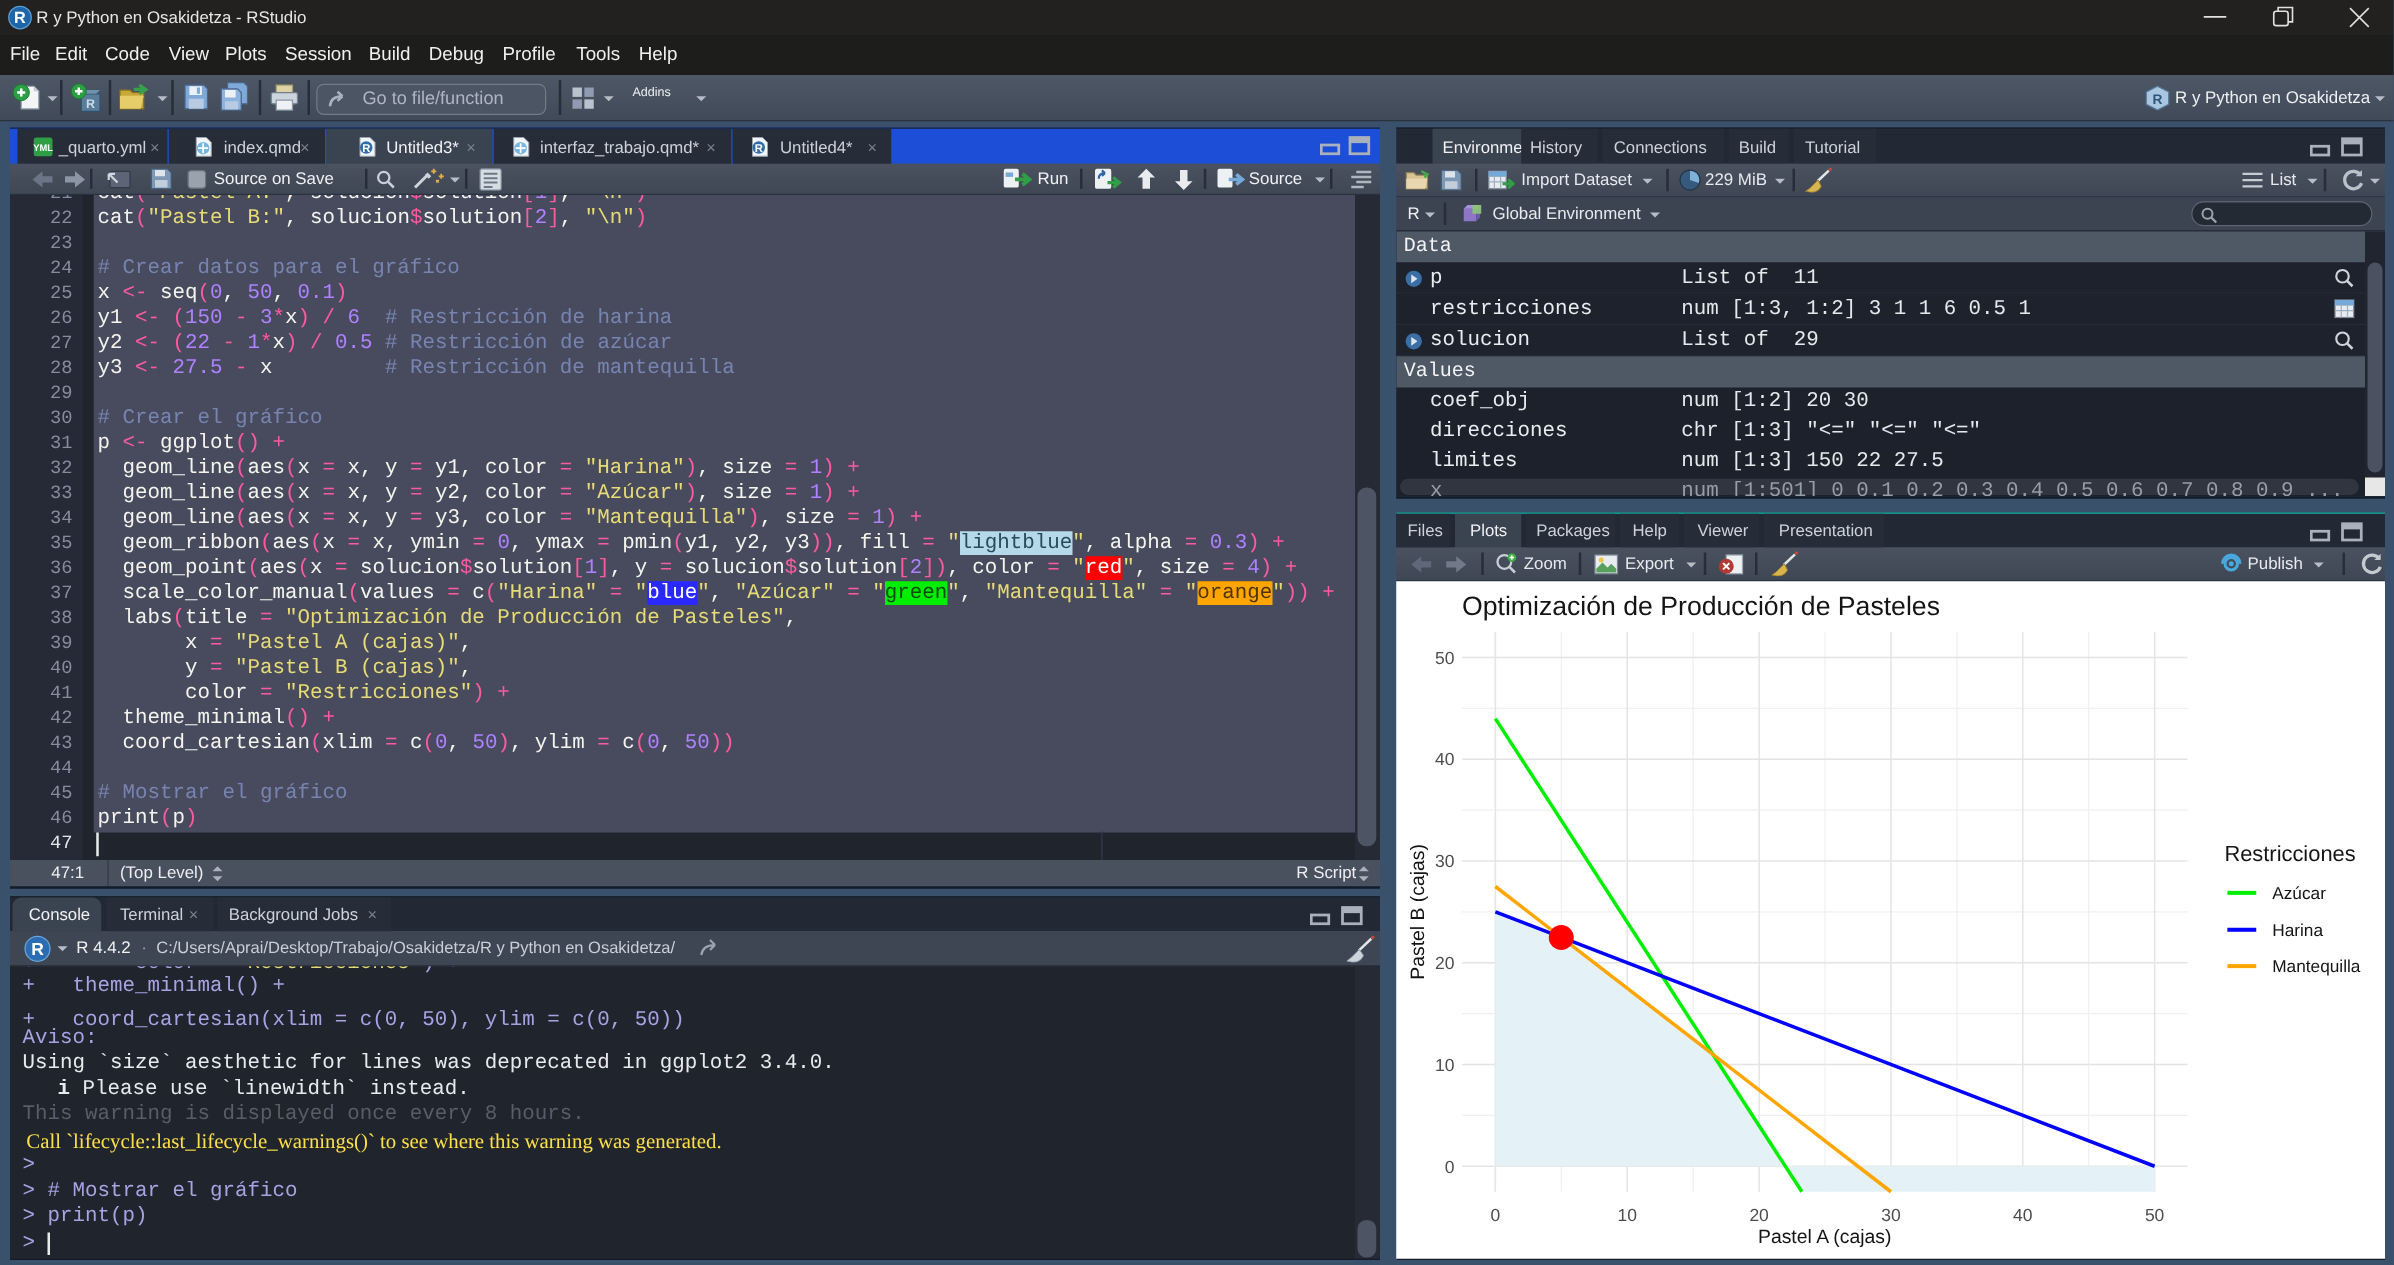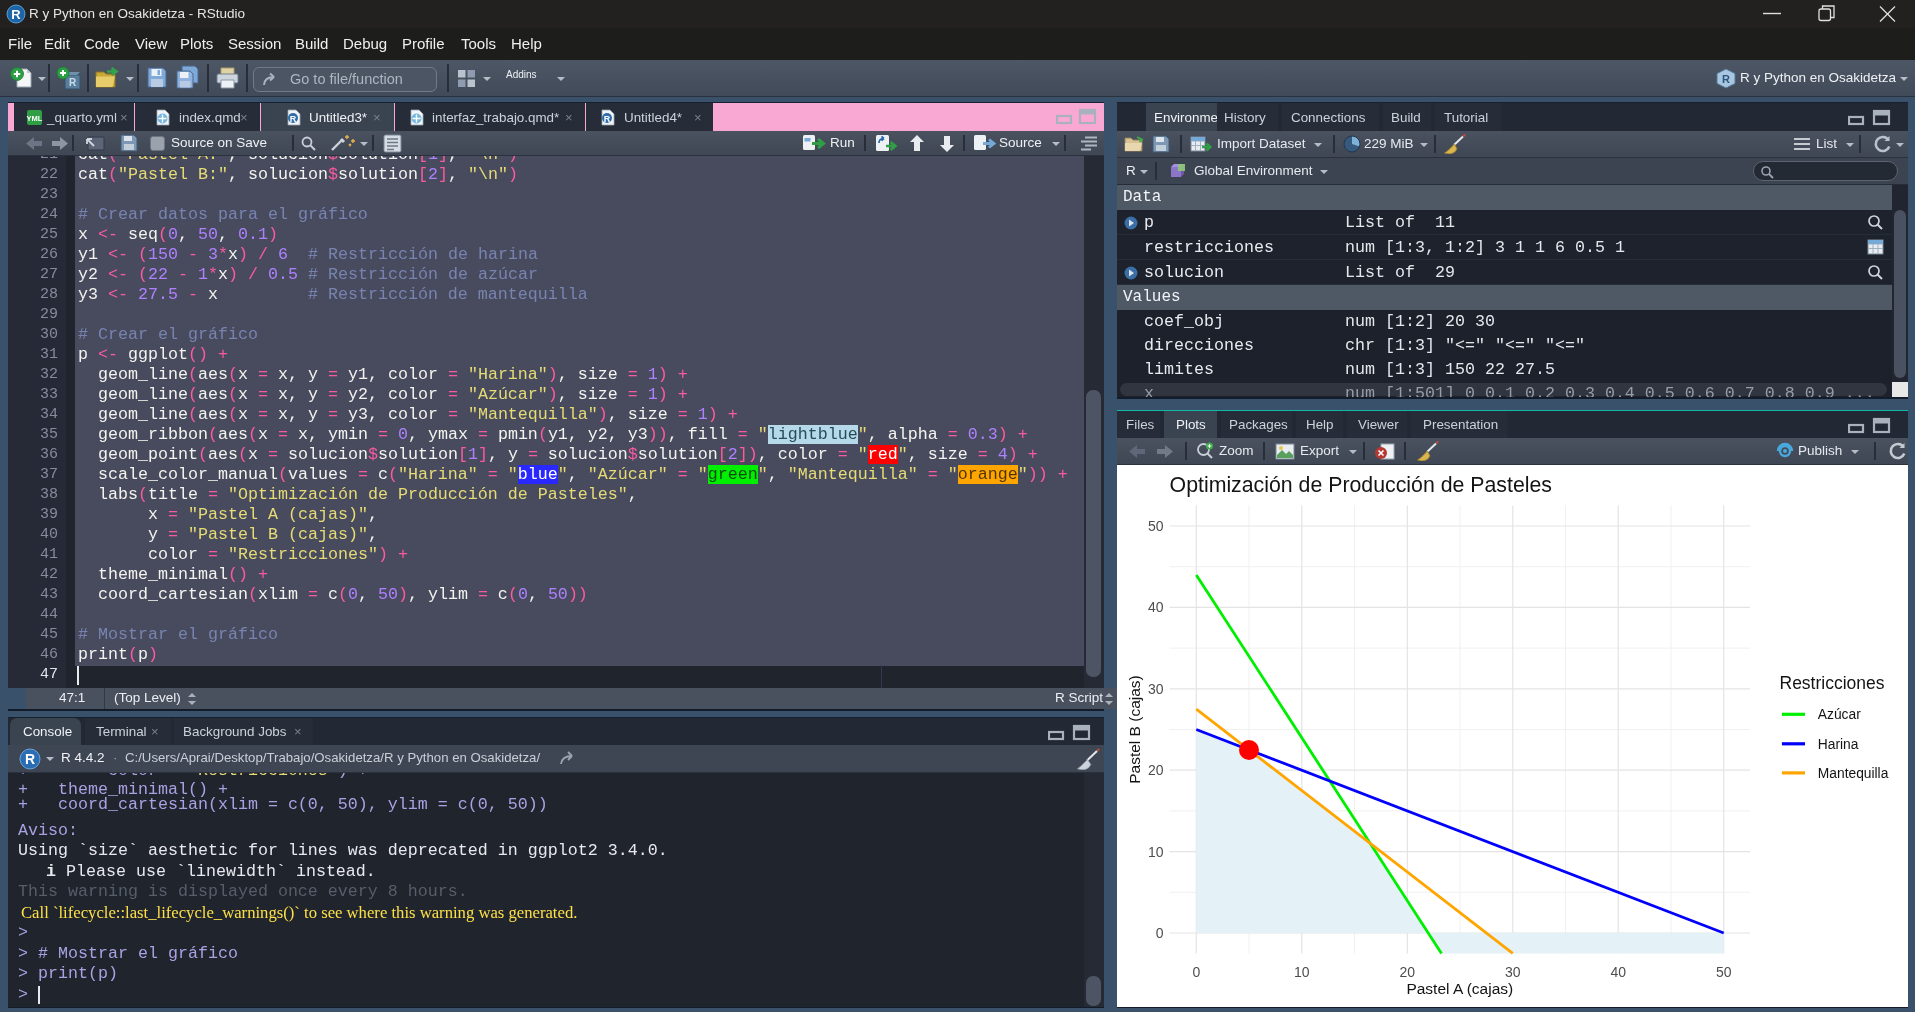--- a/index.html
+++ b/index.html
@@ -134,21 +134,21 @@
   <span class="caret abs" style="left:557px;top:17px;"></span>
 
   <svg class="abs" style="left:1716px;top:8px;" width="20" height="21" viewBox="0 0 20 21">
     <path d="M10 1 L19 5.5 V15.5 L10 20 L1 15.5 V5.5 Z" fill="#a8c6e0" stroke="#55789a" stroke-width="1"></path>
     <text x="10" y="15" font-size="11" fill="#2c567e" text-anchor="middle" font-weight="bold">R</text>
   </svg>
   <span class="abs" style="left:1740px;top:10px;font-size:13.5px;color:#eef1f4;">R y Python en Osakidetza</span>
   <span class="caret abs" style="left:1900px;top:17px;"></span>
 </div>
 
-<div class="abs" style="left:8px;top:102px;width:1096px;height:29px;background:#f9a8d4;border-top:1px solid #16202e;">
+<div class="abs" style="left:8px;top:102px;width:1096px;height:29px;background:#1d4ed8;border-top:1px solid #16202e;">
   <div class="tab" style="left:6px;width:120px;">
     <svg class="abs" style="left:12px;top:6px;" width="17" height="17" viewBox="0 0 17 17">
       <rect x="1" y="1" width="15" height="15" rx="2" fill="#2f9e44"></rect>
       <text x="8.5" y="12" font-size="7.5" fill="#fff" text-anchor="middle" font-weight="bold">YML</text>
     </svg>
     <span class="abs" style="left:33px;">_quarto.yml</span>
     <span class="tabx abs" style="left:106px;">×</span>
   </div>
   <div class="tab" style="left:127px;width:125px;">
     <svg class="abs" style="left:19px;top:6px;" width="17" height="17" viewBox="0 0 17 17">
@@ -319,21 +319,21 @@
   <div class="ln mono" style="top:409px;">  theme_minimal<span class="k">()</span> <span class="k">+</span></div>
   <div class="ln mono" style="top:429px;">  coord_cartesian<span class="k">(</span>xlim <span class="k">=</span> c<span class="k">(</span><span class="n">0</span>, <span class="n">50</span><span class="k">)</span>, ylim <span class="k">=</span> c<span class="k">(</span><span class="n">0</span>, <span class="n">50</span><span class="k">))</span></div>
   <div class="ln mono" style="top:469px;"><span class="c"># Mostrar el gráfico</span></div>
   <div class="ln mono" style="top:489px;">print<span class="k">(</span>p<span class="k">)</span></div>
   <div class="abs" style="left:873px;top:509px;width:1px;height:23px;background:#333950;"></div>
   <div class="abs" style="left:69px;top:510px;width:2px;height:19px;background:#e8eaee;"></div>
   <div class="abs" style="left:1076px;top:0;width:20px;height:532px;background:#262a35;"></div>
   <div class="abs" style="left:1078px;top:234px;width:15px;height:287px;background:#4d5564;border-radius:7px;"></div>
 </div>
 
-<div class="abs" style="left:8px;top:688px;width:1096px;height:21px;background:#49505e;font-size:13.5px;color:#eceef2;margin-left:18px;">
+<div class="abs" style="left:8px;top:688px;width:1096px;height:21px;background:#49505e;font-size:13.5px;color:#eceef2;">
   <span class="abs" style="left:33px;top:2px;">47:1</span>
   <div class="abs" style="left:78px;top:0;width:1px;height:21px;background:#343a45;"></div>
   <span class="abs" style="left:88px;top:2px;">(Top Level)</span>
   <svg class="abs" style="left:160px;top:4px;" width="12" height="14" viewBox="0 0 12 14">
     <path d="M6 1 l4 4 h-8 z" fill="#aab1bb"></path>
       <path d="M6 13 l4 -4 h-8 z" fill="#aab1bb"></path>
   </svg>
   <span class="abs" style="left:1029px;top:2px;">R Script</span>
   <svg class="abs" style="left:1077px;top:4px;" width="12" height="14" viewBox="0 0 12 14">
     <path d="M6 1 l4 4 h-8 z" fill="#aab1bb"></path>
@@ -374,21 +374,21 @@
   </svg>
   <svg class="abs" style="left:1066px;top:3px;" width="26" height="22" viewBox="0 0 26 22">
     <path d="M23 3 L13 12.5" stroke="#e3e7ec" stroke-width="2"></path>
     <path d="M23.2 2.8 l2 -1.8" stroke="#c2493f" stroke-width="2.2"></path>
     <path d="M13.5 11.5 L7 18 L3.5 20.8 q5 1.7 8 0.6 q3.8 -1.1 5.3 -5 z" fill="#ccd3db" stroke="#8e99a6" stroke-width="0.8"></path>
   </svg>
 </div>
 <div class="abs" style="left:8px;top:773px;width:1096px;height:235px;overflow:hidden;background:#20242d;">
   <div class="mono abs" style="left:10px;top:-12.3px;height:20.5px;line-height:20.5px;color:#aaa1e3;">+        color = <span class="s">"Restricciones"</span>) +</div>
   <div class="mono abs" style="left:10px;top:6.6px;height:20.5px;line-height:20.5px;color:#aaa1e3;">+   theme_minimal() +</div>
-  <div class="mono abs" style="left:10px;top:22px;height:20.5px;line-height:20.5px;color:#aaa1e3;">+   coord_cartesian(xlim = c(0, 50), ylim = c(0, 50))</div>
+  <div class="mono abs" style="left:10px;top:34px;height:20.5px;line-height:20.5px;color:#aaa1e3;">+   coord_cartesian(xlim = c(0, 50), ylim = c(0, 50))</div>
   <div class="mono abs" style="left:10px;top:47.6px;height:20.5px;line-height:20.5px;color:#aaa1e3;">Aviso:</div>
   <div class="mono abs" style="left:10px;top:68.1px;height:20.5px;line-height:20.5px;color:#e8e9ee;">Using `size` aesthetic for lines was deprecated in ggplot2 3.4.0.</div>
   <div class="mono abs" style="left:10px;top:88.6px;height:20.5px;line-height:20.5px;color:#e8e9ee;margin-left:28px;"><b>i</b> Please use `linewidth` instead.</div>
   <div class="mono abs" style="left:10px;top:109.1px;height:20.5px;line-height:20.5px;color:#575d69;">This warning is displayed once every 8 hours.</div>
   <div class="mono abs" style="left:13px;top:129.6px;height:20.5px;line-height:20.5px;color:#fde047;font-family:Liberation Serif, serif;">Call `lifecycle::last_lifecycle_warnings()` to see where this warning was generated.</div>
   <div class="mono abs" style="left:10px;top:150.1px;height:20.5px;line-height:20.5px;color:#aaa1e3;">&gt;</div>
   <div class="mono abs" style="left:10px;top:170.6px;height:20.5px;line-height:20.5px;color:#aaa1e3;">&gt; # Mostrar el gráfico</div>
   <div class="mono abs" style="left:10px;top:191.1px;height:20.5px;line-height:20.5px;color:#aaa1e3;">&gt; print(p)</div>
   <div class="mono abs" style="left:10px;top:211.6px;height:20.5px;line-height:20.5px;color:#aaa1e3;">&gt;</div>
   <div class="abs" style="left:30px;top:213px;width:2px;height:18px;background:#e8eaee;"></div>

